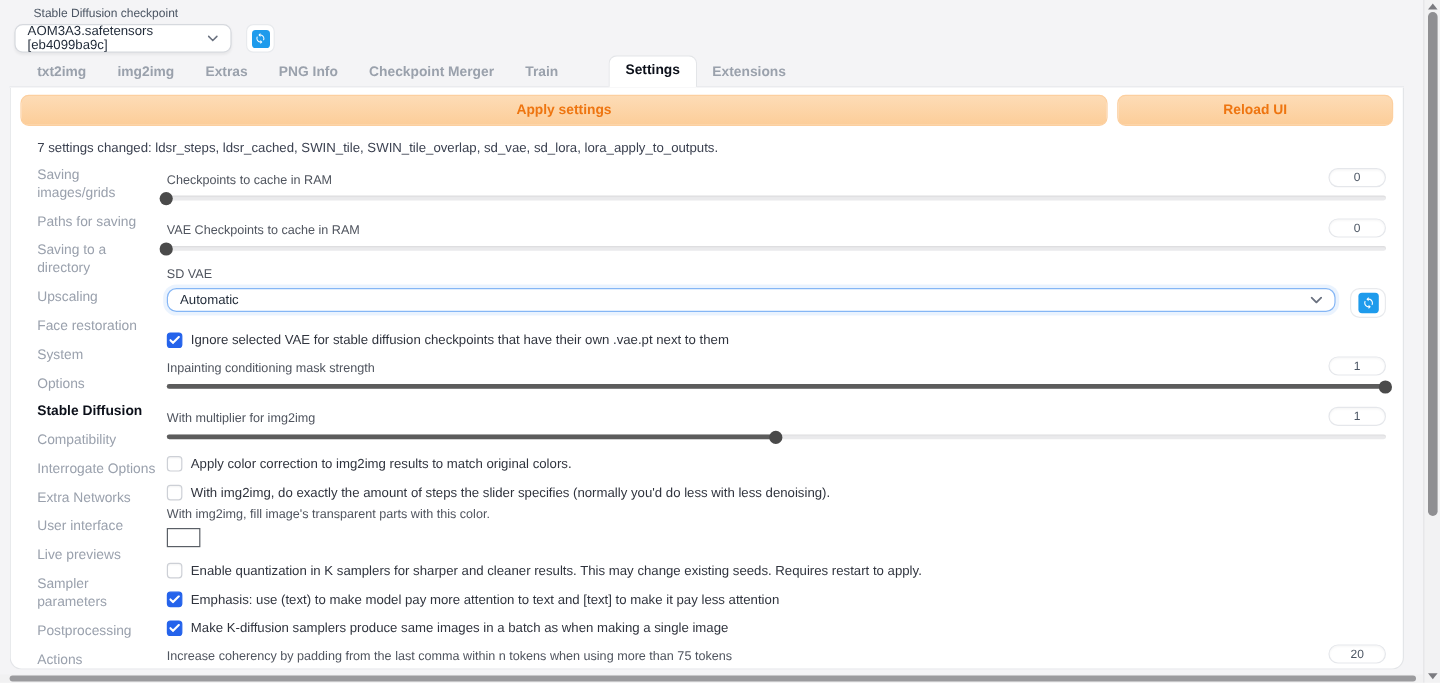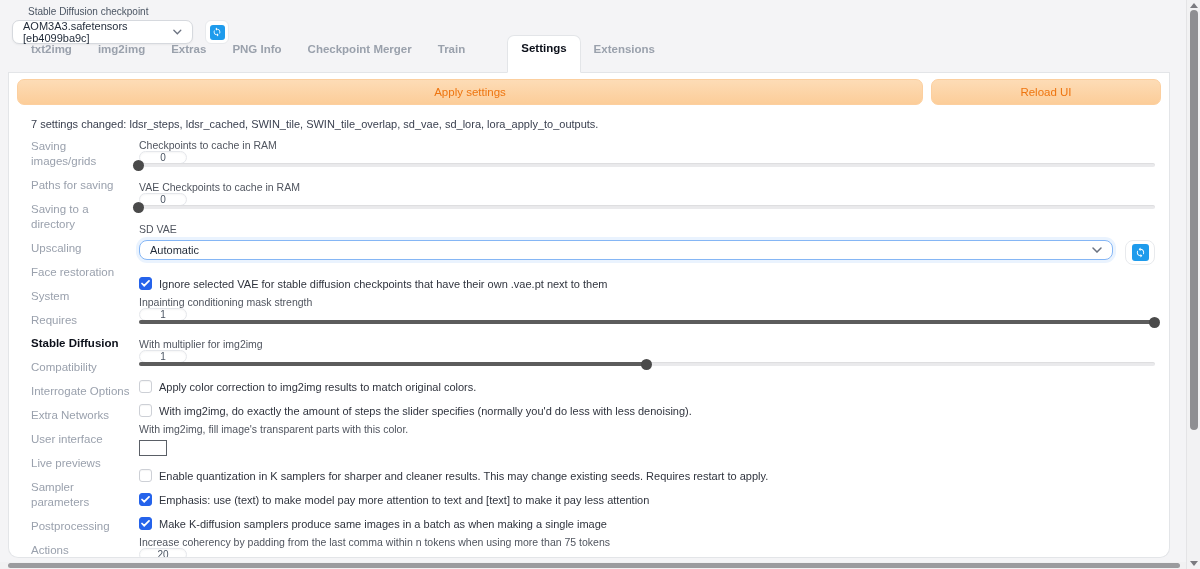--- a/index.html
+++ b/index.html
@@ -24,50 +24,50 @@
   }
   .blue-ico { background:#1e9bec; border-radius:3px; display:flex; align-items:center; justify-content:center; }
   .blue-ico.sm { width:15px; height:15px; }
   .blue-ico.lg { width:17px; height:17px; }
   
   .tabbar {
     position:absolute; top:47px; left:8px; width:1162px; height:26px;
     border-bottom:1px solid #e3e5e8; display:flex; align-items:flex-end; padding-left:10px;
   }
   .tab {
-    font-size:11.5px; font-weight:600; color:#9aa1ac; padding:6px 13px 18px 13px;
+    font-size:11.5px; font-weight:600; color:#9aa1ac; padding:6px 13px 7px 13px;
     position:relative; bottom:-1px; cursor:pointer; white-space:nowrap;
   }
   .tab.active {
     background:#fff; border:1px solid #e3e5e8; border-bottom:1px solid #fff;
     border-radius:7px 7px 0 0; color:#0b0f19; font-weight:700;margin-left:29px;
   }
   
   .panel {
     position:absolute; top:73px; left:8px; width:1162px; height:485px;
     background:#fff; border:1px solid #e3e5e8; border-top:none;
     border-radius:0 0 10px 10px; overflow:hidden;
   }
   .btn-row { display:flex; gap:8px; padding:6px 8px 0 8px; }
   .gr-btn {
     height:26px; border-radius:7px; border:1px solid #fccf9f;
     background:linear-gradient(180deg,#fddcb6 0%,#fccd99 100%);
-    color:#ee7510; font-weight:400; font-size:11.5px;
+    color:#ee7510; font-weight:700; font-size:11.5px;
     display:flex; align-items:center; justify-content:center; cursor:pointer;
   }
   .gr-btn.apply { flex:1; }
   .gr-btn.reload { width:230px; }
   .status-msg { margin:13px 0 0 22px; font-size:11px; color:#3b4150; }
   
   .content { display:flex; padding:9px 14px 0 22px; }
   .sidebar { width:100px; margin-right:8px; flex-shrink:0; }
   .side-item { font-size:11.5px; color:#9aa1ad; line-height:1.3; margin-bottom:9px; cursor:pointer; }
   .side-item.active { color:#0b0f19; font-weight:700; }
   .main { flex:1; min-width:0; }
-  .num-row { display:flex; justify-content:space-between; align-items:flex-start; height:17px; margin-bottom:4px;flex-direction:column; }
+  .num-row { display:flex; justify-content:space-between; align-items:flex-end; height:17px; margin-bottom:4px; }
   .set-label { font-size:10.5px; color:#50555f; }
   .num-input {
     width:48px; height:16px; border:1px solid #e5e7eb; border-radius:9px; background:#fff;
     text-align:center; font-size:10px; color:#4b5563; font-family:"Liberation Sans",sans-serif;
     box-shadow:inset 0 1px 2px rgba(0,0,0,.04); outline:none;
   }
   .slider-wrap { height:11px; position:relative; margin-bottom:10px; cursor:pointer; }
   .slider-track { position:absolute; top:3px; left:0; right:0; height:4px; background:#eaeaec; border-radius:3px; box-shadow:inset 0 1px 1px rgba(0,0,0,.06); }
   .slider-fill { position:relative; height:4px; background:#5c5c5c; border-radius:3px; }
   .slider-thumb { position:absolute; right:-5px; top:-3.5px; width:11px; height:11px; border-radius:50%; background:#4a4a4a; }
@@ -149,21 +149,21 @@
 
   <div class="content">
 
     <div class="sidebar">
       <div class="side-item">Saving images/grids</div>
       <div class="side-item">Paths for saving</div>
       <div class="side-item">Saving to a directory</div>
       <div class="side-item">Upscaling</div>
       <div class="side-item">Face restoration</div>
       <div class="side-item">System</div>
-      <div class="side-item">Requires</div>
+      <div class="side-item">Options</div>
       <div class="side-item active">Stable Diffusion</div>
       <div class="side-item">Compatibility</div>
       <div class="side-item">Interrogate Options</div>
       <div class="side-item">Extra Networks</div>
       <div class="side-item">User interface</div>
       <div class="side-item">Live previews</div>
       <div class="side-item">Sampler parameters</div>
       <div class="side-item">Postprocessing</div>
       <div class="side-item">Actions</div>
     </div>

